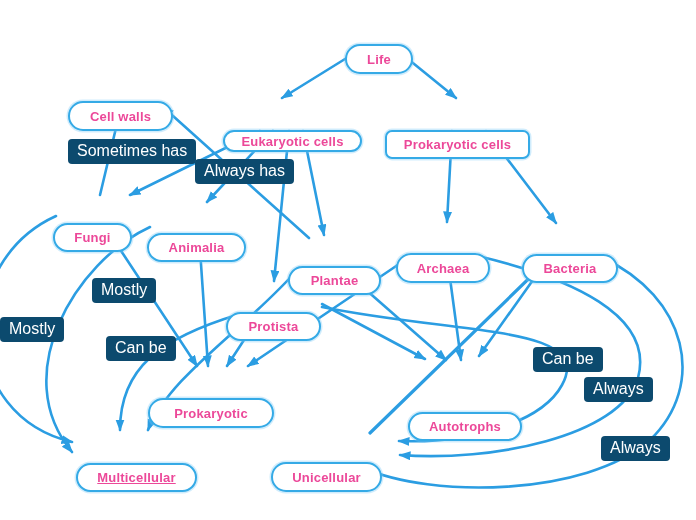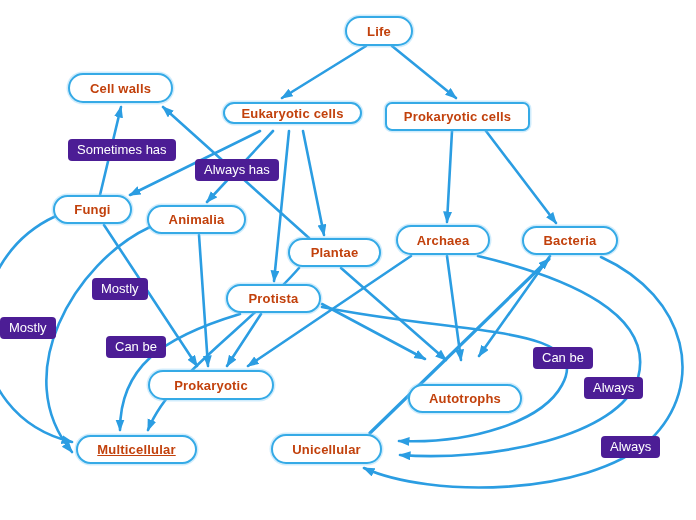--- a/index.html
+++ b/index.html
@@ -11,31 +11,32 @@
     font-family:"Liberation Sans",sans-serif;
   }
   #edge-layer{position:absolute;left:0;top:0;width:696px;height:520px;}
   .node{
     position:absolute;
     box-sizing:border-box;
     background:#ffffff;
     border:2px solid #35aae6;
     border-radius:15px;
     display:flex;align-items:center;justify-content:center;
-    font-weight:bold;font-size:13px;color:#c2410c;
+    font-weight:bold;font-size:13px;color:#ec4899;
     letter-spacing:.2px;
     box-shadow:0 0 0 1.5px rgba(120,200,245,.35);
     z-index:3;
+    margin-top:28px;
   }
   .edge-label{
     position:absolute;
     box-sizing:border-box;
-    background:#4c1d95;
+    background:#0c4a6e;
     color:#ffffff;
-    font-size:13px;
+    font-size:16px;
     padding:3px 9px 4px 9px;
     border-radius:4px;
     white-space:nowrap;
     z-index:2;
   }
 </style>
 </head>
 <body>
 
 <div class="canvas">

